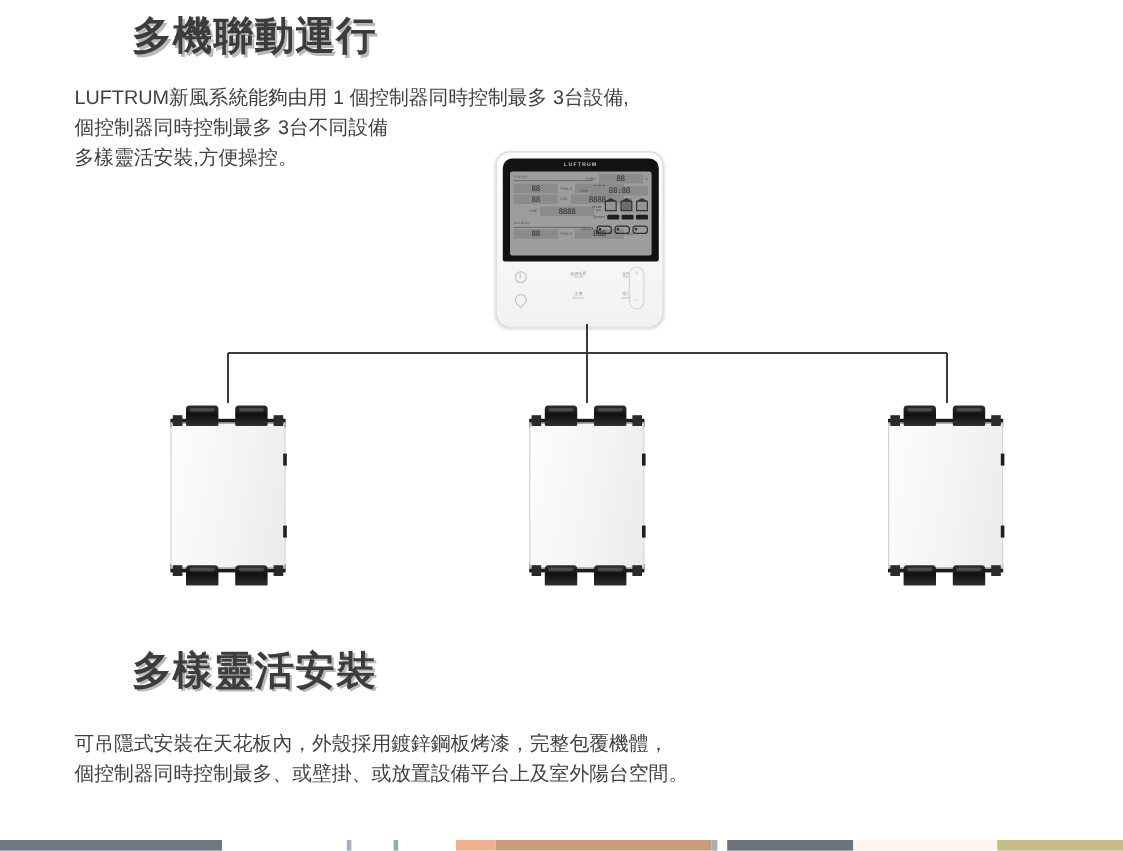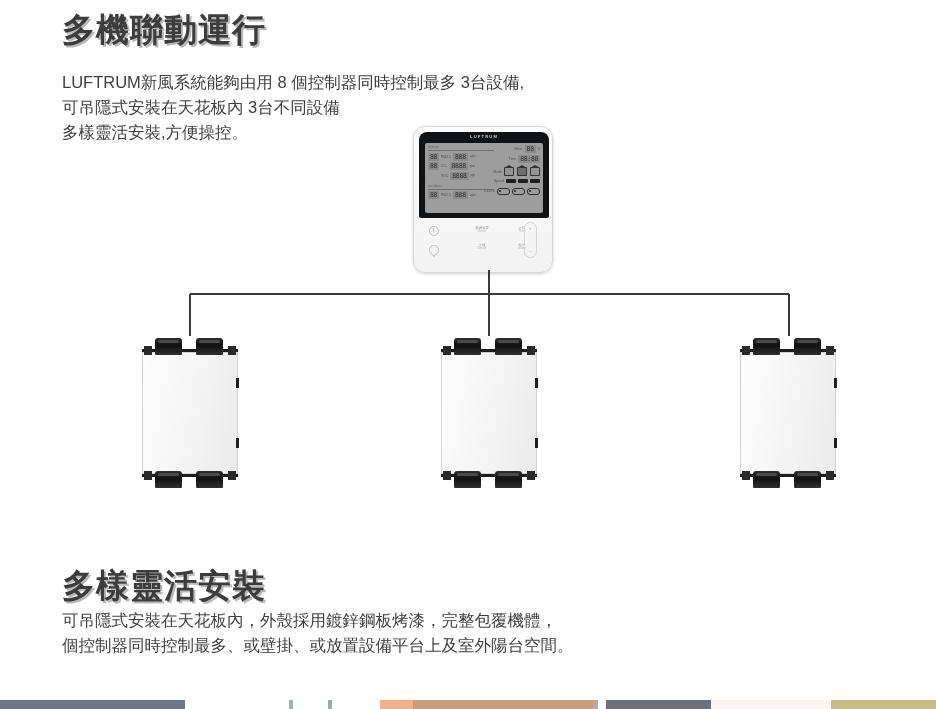--- a/index.html
+++ b/index.html
@@ -18,23 +18,24 @@
 
   
   .section-heading {
     position: absolute;
     font-size: 33px;
     font-weight: bold;
     letter-spacing: 1px;
     color: #3c3c3c;
     text-shadow: 2px 2px 0 #b9b9b9;
     white-space: nowrap;
+    margin-left: 48px;
   }
   #heading-top { left: 62px; top: 8px; }
-  #heading-bottom { left: 62px; top: 564px; }
+  #heading-bottom { left: 62px; top: 537px; }
 
   
   .body-text {
     position: absolute;
     font-size: 16.5px;
     line-height: 25px;
     color: #3f3f3f;
     white-space: nowrap;
   }
   #intro-text { left: 62px; top: 70px; }
@@ -86,21 +87,21 @@
     font-size: 3.4px; color: #5a5a5a; letter-spacing: .4px;
     border-bottom: 0.5px solid #6f6f6f;
     padding-bottom: 1px; margin-bottom: 1.5px;
     position: relative;
   }
   .lcd-group-title span { background: #9d9d9d; padding-right: 3px; }
   .seg-row { display: flex; align-items: center; gap: 2px; margin-bottom: 1.6px; }
   .seg-big {
     font-family: "DejaVu Sans Mono", monospace;
     font-size: 6.4px; color: #2e2e2e; letter-spacing: -0.3px;
-    background: #8b8b8b; padding: 0 2px; border-radius: 1px;
+    background: #8b8b8b; padding: 0 15px; border-radius: 1px;
   }
   .seg-lbl { font-size: 3.1px; color: #4a4a4a; letter-spacing: .2px; }
   .seg-unit { font-size: 2.6px; color: #4a4a4a; }
   .lcd-right { position: absolute; right: 3px; top: 2px; width: 46px; text-align: right; }
   .lcd-rrow { display: flex; align-items: center; justify-content: flex-end; gap: 2px; margin-bottom: 2px; }
   .mode-icons { display: flex; gap: 3px; justify-content: flex-end; }
   .mode-ico {
     width: 8px; height: 7px;
     border: 0.7px solid #333;
     border-radius: 1px 1px 0 0;
@@ -227,22 +228,22 @@
     display: flex;
   }
   #bottom-strip .thumb { height: 100%; }
 </style>
 </head>
 <body>
 
 <div class="section-heading" id="heading-top">多機聯動運行</div>
 
 <div class="body-text" id="intro-text">
-  <span class="ln">LUFTRUM新風系統能夠由用 8 個控制器同時控制最多 3台設備,</span>
-  <span class="ln">可吊隱式安裝在天花板內 3台不同設備</span>
+  <span class="ln">LUFTRUM新風系統能夠由用 1 個控制器同時控制最多 3台設備,</span>
+  <span class="ln">個控制器同時控制最多 3台不同設備</span>
   <span class="ln">多樣靈活安裝,方便操控。</span>
 </div>
 
 <div id="controller">
 
   <div class="ctrl-screen">
     <div class="ctrl-brand">LUFTRUM</div>
 
     <div class="lcd">
 

